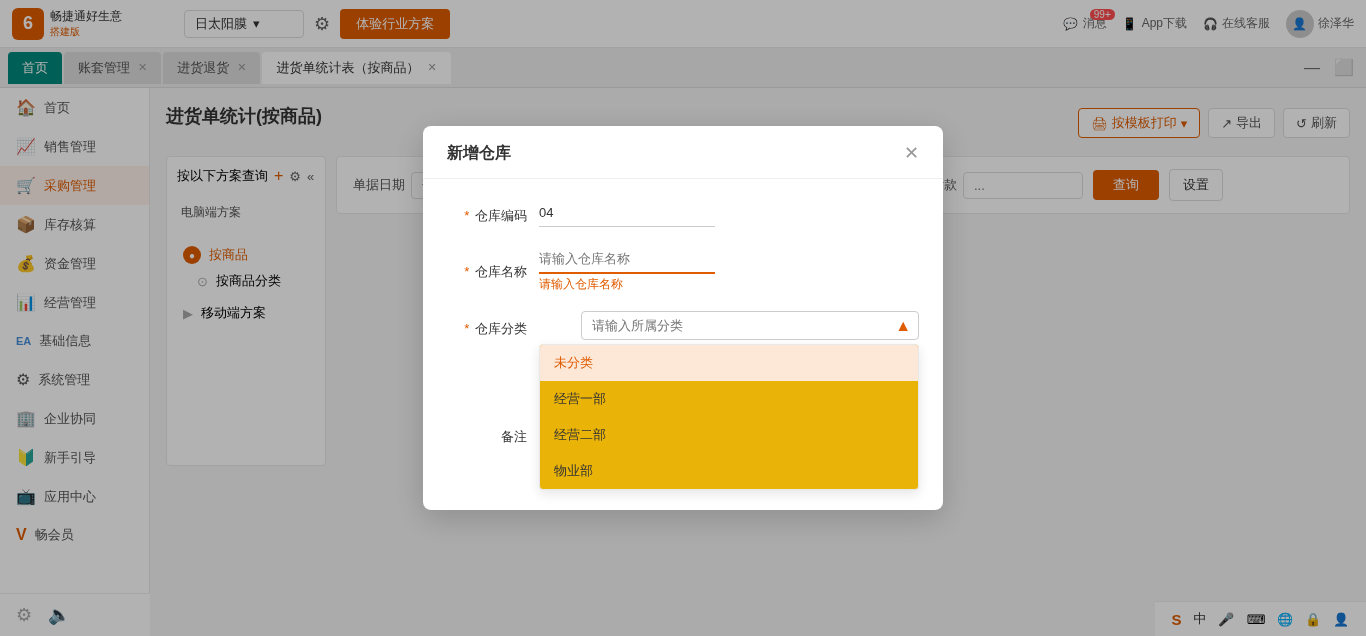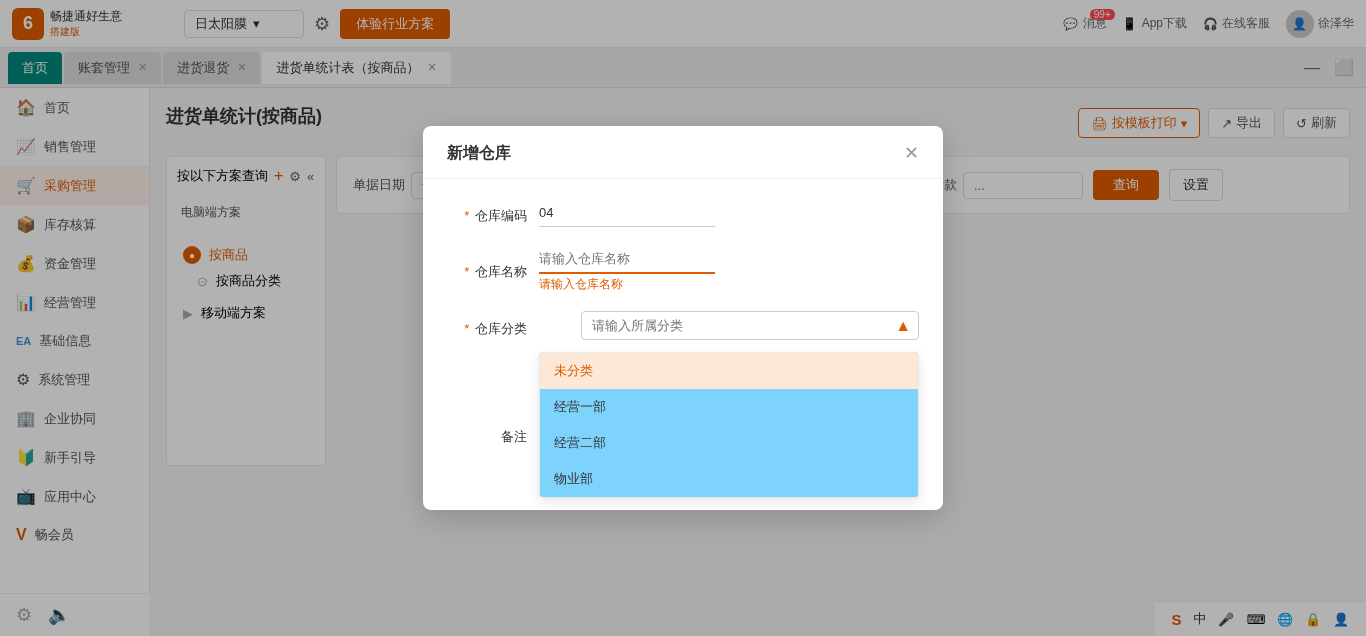--- a/index.html
+++ b/index.html
@@ -169,27 +169,27 @@
       background: #fff;
     }
     .dropdown-arrow {
       position: absolute; right: 8px; top: 50%; transform: translateY(-50%);
       color: #e05c00; font-size: 16px; cursor: pointer;
     }
 
     
     .dropdown-list {
       position: absolute; top: 100%; left: 0; right: 0;
-      background: #7dd3fc;
+      background: #eab308;
       border: 1px solid #e8e8e8;
       border-radius: 4px;
       box-shadow: 0 4px 12px rgba(0,0,0,0.1);
       z-index: 200;
       overflow: hidden;
-      margin-top: 12px;
+      margin-top: 4px;
     }
     .dropdown-option {
       padding: 9px 14px; font-size: 13px; cursor: pointer; color: #333;
     }
     .dropdown-option.selected { background: #fde8d8; color: #e05c00; }
 
     
     .modal-footer {
       display: flex; justify-content: center; gap: 12px;
       padding: 0 24px;

